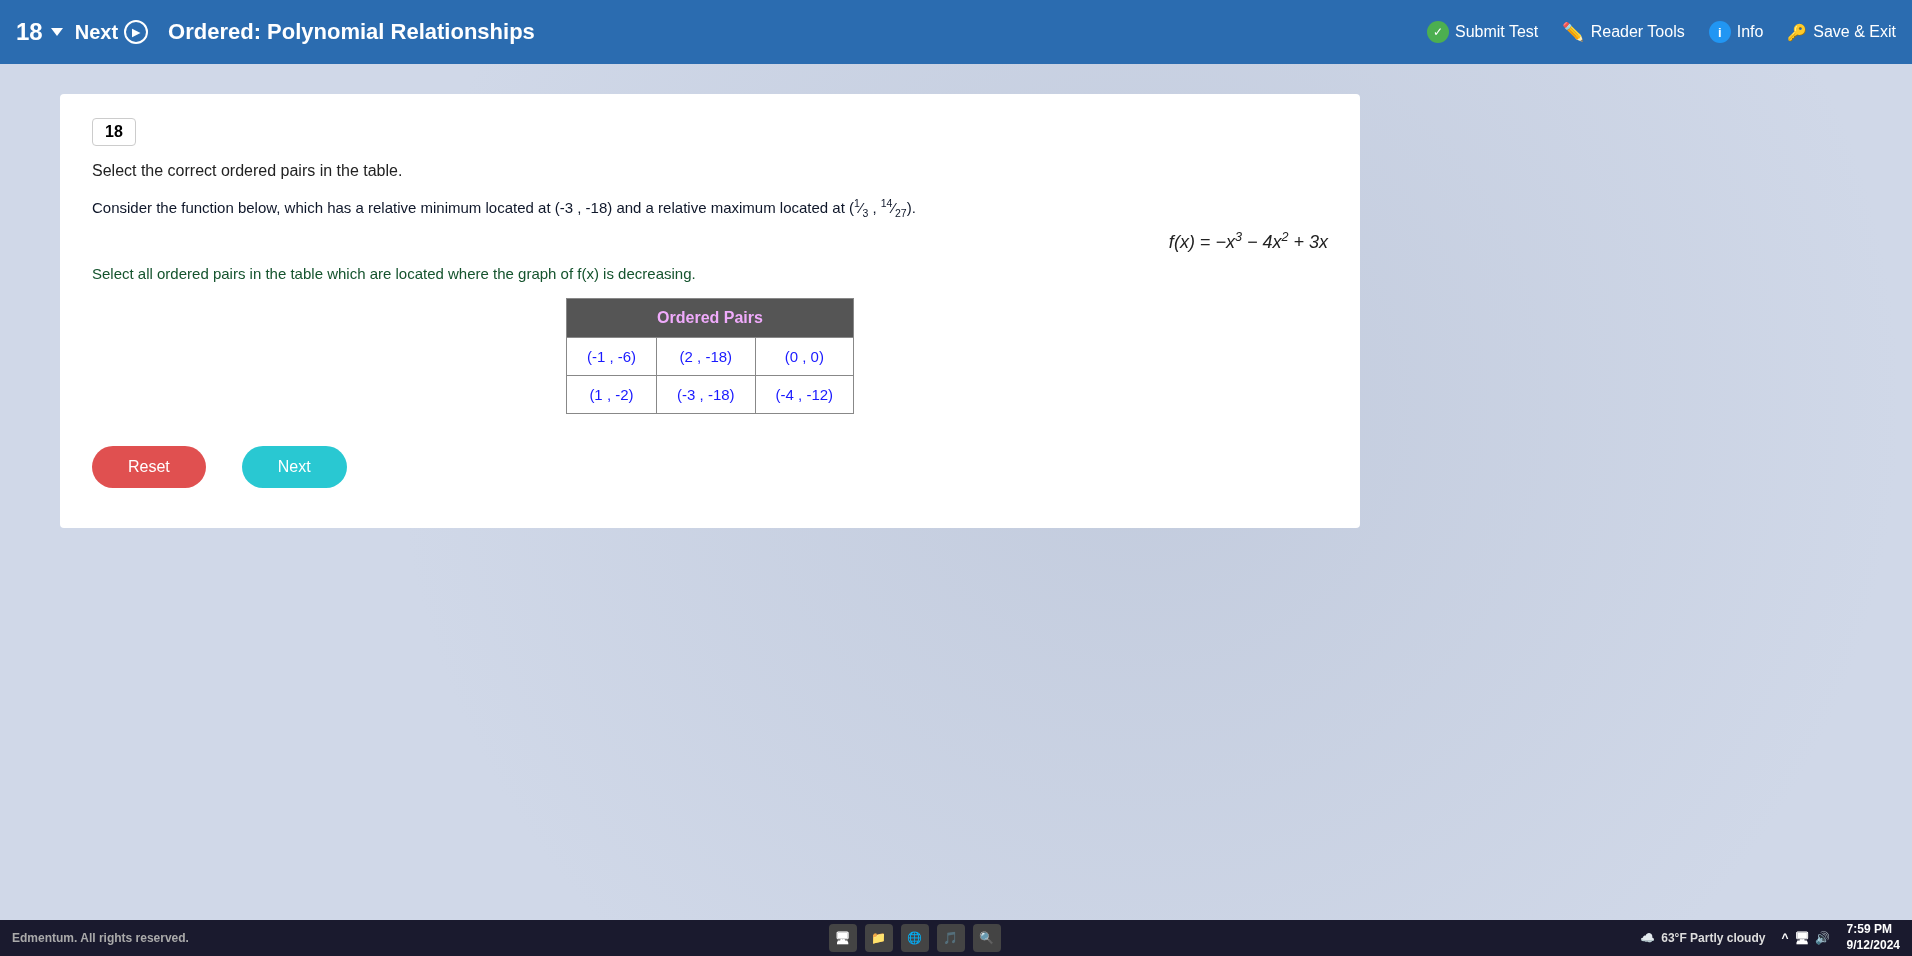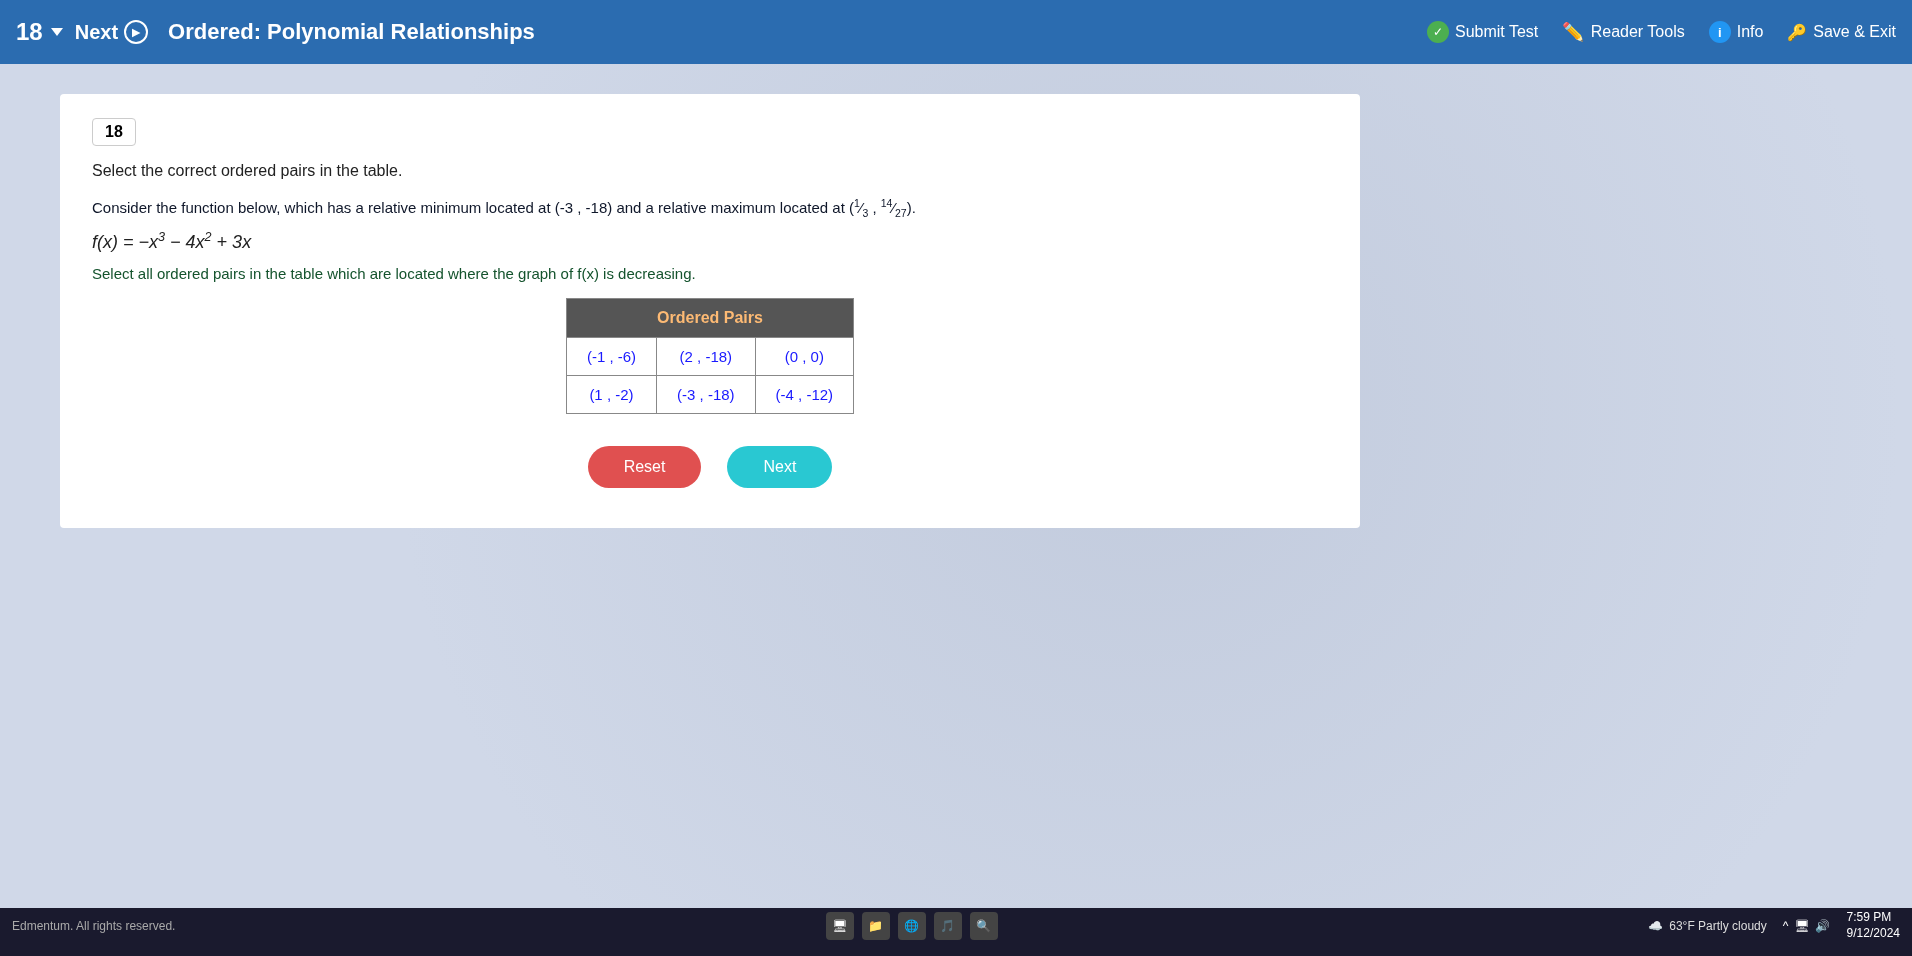--- a/index.html
+++ b/index.html
@@ -124,62 +124,61 @@
     .problem-desc {
       font-size: 15px;
       color: #0f172a;
       margin-bottom: 8px;
       line-height: 1.5;
     }
 
     .math-formula {
       font-style: italic;
       font-size: 18px;
-      text-align: left;
+      text-align: right;
       margin: 8px 0 12px;
       color: #222;
     }
 
     .select-instruction {
       font-size: 15px;
       color: #14532d;
       margin-bottom: 16px;
     }
 
     
     .ordered-pairs-table {
       border-collapse: collapse;
       margin: 0 auto 32px;
       display: block;
       width: fit-content;
     }
     .ordered-pairs-table th {
       background: #555;
-      color: #fdba74;
+      color: #f0abfc;
       text-align: center;
       padding: 10px 60px;
       font-size: 16px;
       border: 1px solid #888;
     }
     .ordered-pairs-table td {
       border: 1px solid #888;
       padding: 10px 20px;
       text-align: center;
       font-size: 15px;
       color: #1a1aff;
       cursor: pointer;
       background: white;
       margin-top: 28px;
     }
 
     
     .button-row {
       display: flex;
-      justify-content: center;
-      gap: 26px;
+      gap: 36px;
       margin-top: 8px;
     }
     .btn-reset {
       background: #e05050;
       color: white;
       border: none;
       border-radius: 24px;
       padding: 12px 36px;
       font-size: 16px;
       cursor: pointer;
@@ -198,22 +197,23 @@
     .taskbar {
       background: #1a1a2e;
       height: 36px;
       display: flex;
       align-items: center;
       justify-content: space-between;
       padding: 0 12px;
       color: white;
       font-size: 12px;
       position: fixed;
-      bottom: 12px;
+      bottom: 0;
       width: 1912px;
+      font-weight: bold;
     }
     .taskbar-left {
       color: #aaa;
       font-size: 12px;
     }
     .taskbar-right {
       display: flex;
       align-items: center;
       gap: 16px;
       font-size: 12px;

